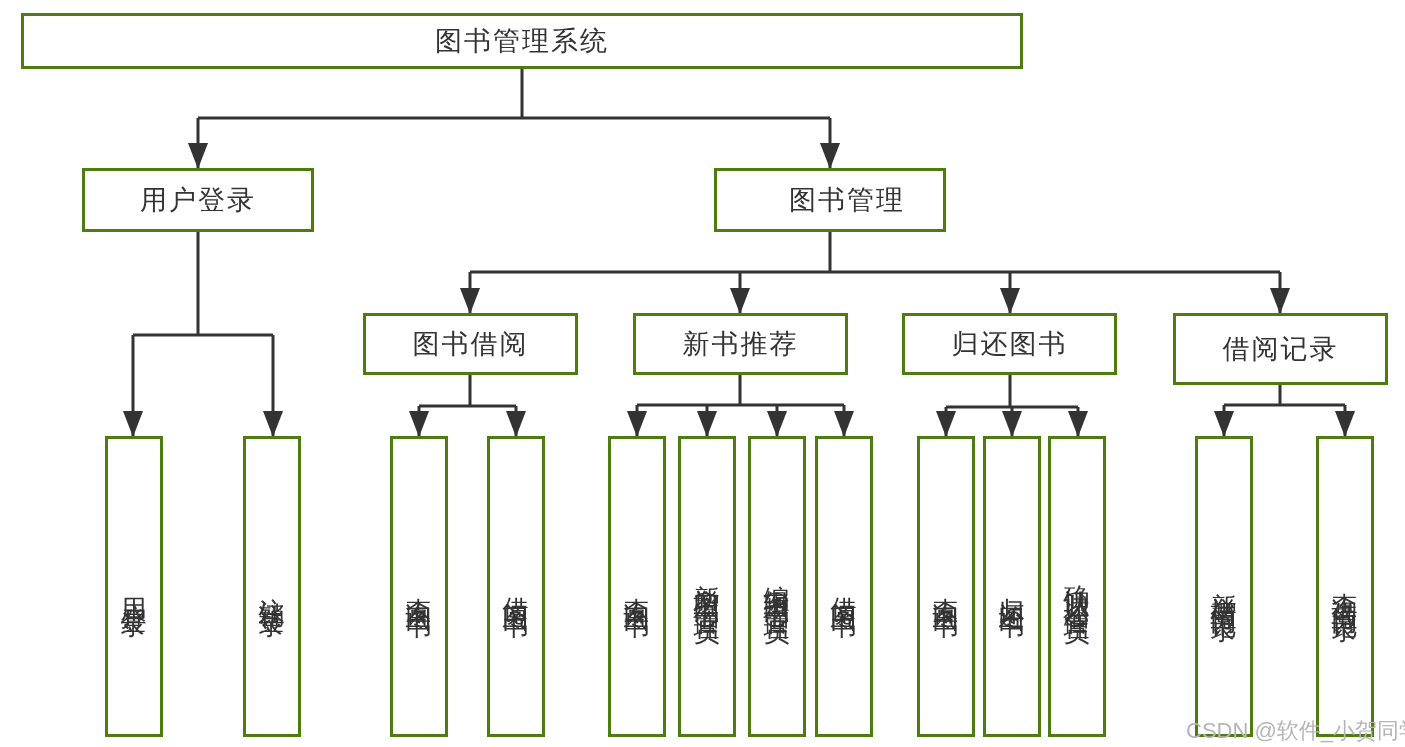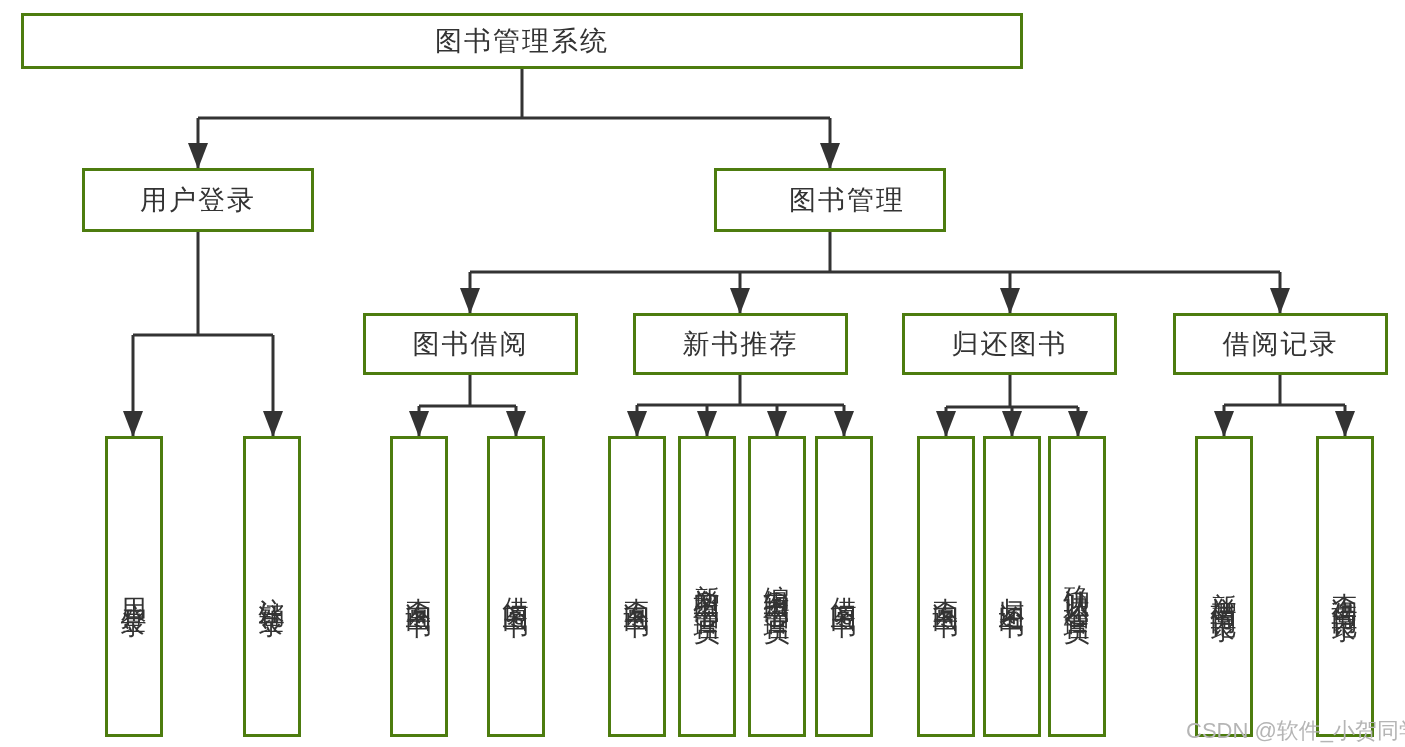--- a/index.html
+++ b/index.html
@@ -49,21 +49,21 @@
   }
   
   #n-root          { left: 21px;   top: 13px;  width: 1002px; height: 56px; }
   
   #n-user-login    { left: 82px;   top: 168px; width: 232px;  height: 64px; }
   #n-book-mgmt     { left: 714px;  top: 168px; width: 232px;  height: 64px; padding-left: 34px; }
   
   #n-new-book      { left: 363px;  top: 313px; width: 215px;  height: 62px; }
   #n-book-borrow   { left: 633px;  top: 313px; width: 215px;  height: 62px; }
   #n-cur-borrow    { left: 902px;  top: 313px; width: 215px;  height: 62px; }
-  #n-borrow-rec    { left: 1173px; top: 313px; width: 215px;  height: 62px; }
+  #n-borrow-rec    { left: 1173px; top: 313px; width: 215px;  height: 72px; }
   
   .vbox            { top: 436px; width: 58px; height: 301px; }
   #n-login-do      { left: 105px;  }
   #n-logout        { left: 243px;  }
   #n-rec-query     { left: 390px;  }
   #n-rec-borrow    { left: 487px;  }
   #n-bb-query      { left: 608px;  }
   #n-bb-add        { left: 678px;  }
   #n-bb-edit       { left: 748px;  }
   #n-bb-borrow     { left: 815px;  }

